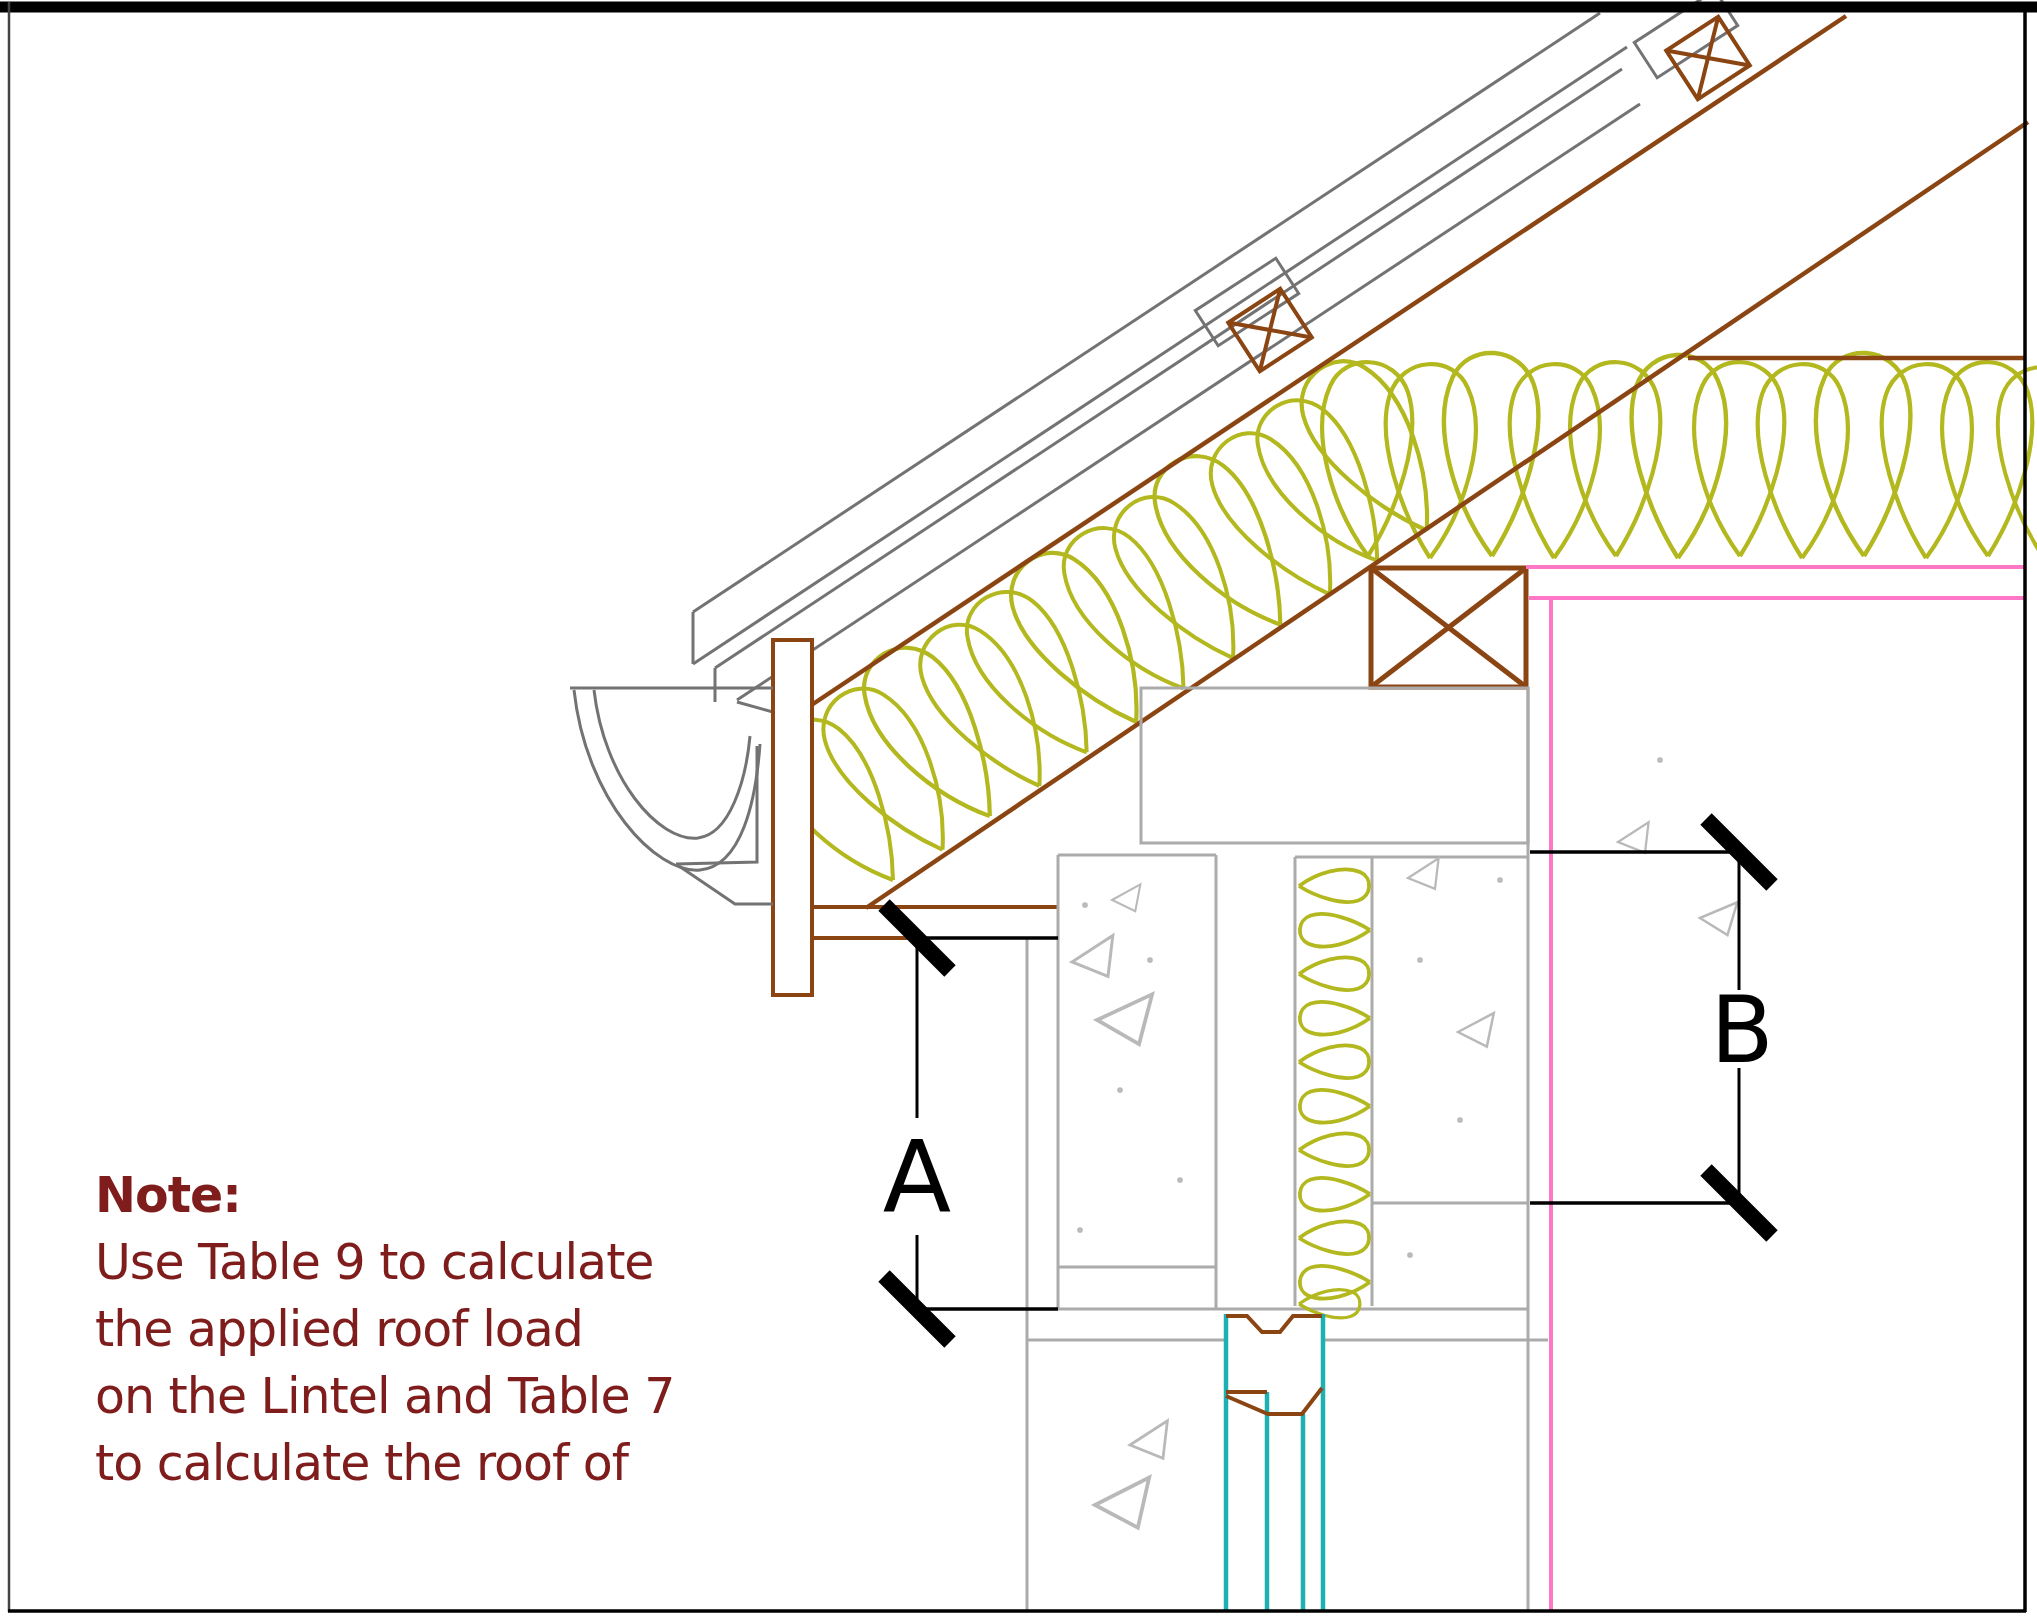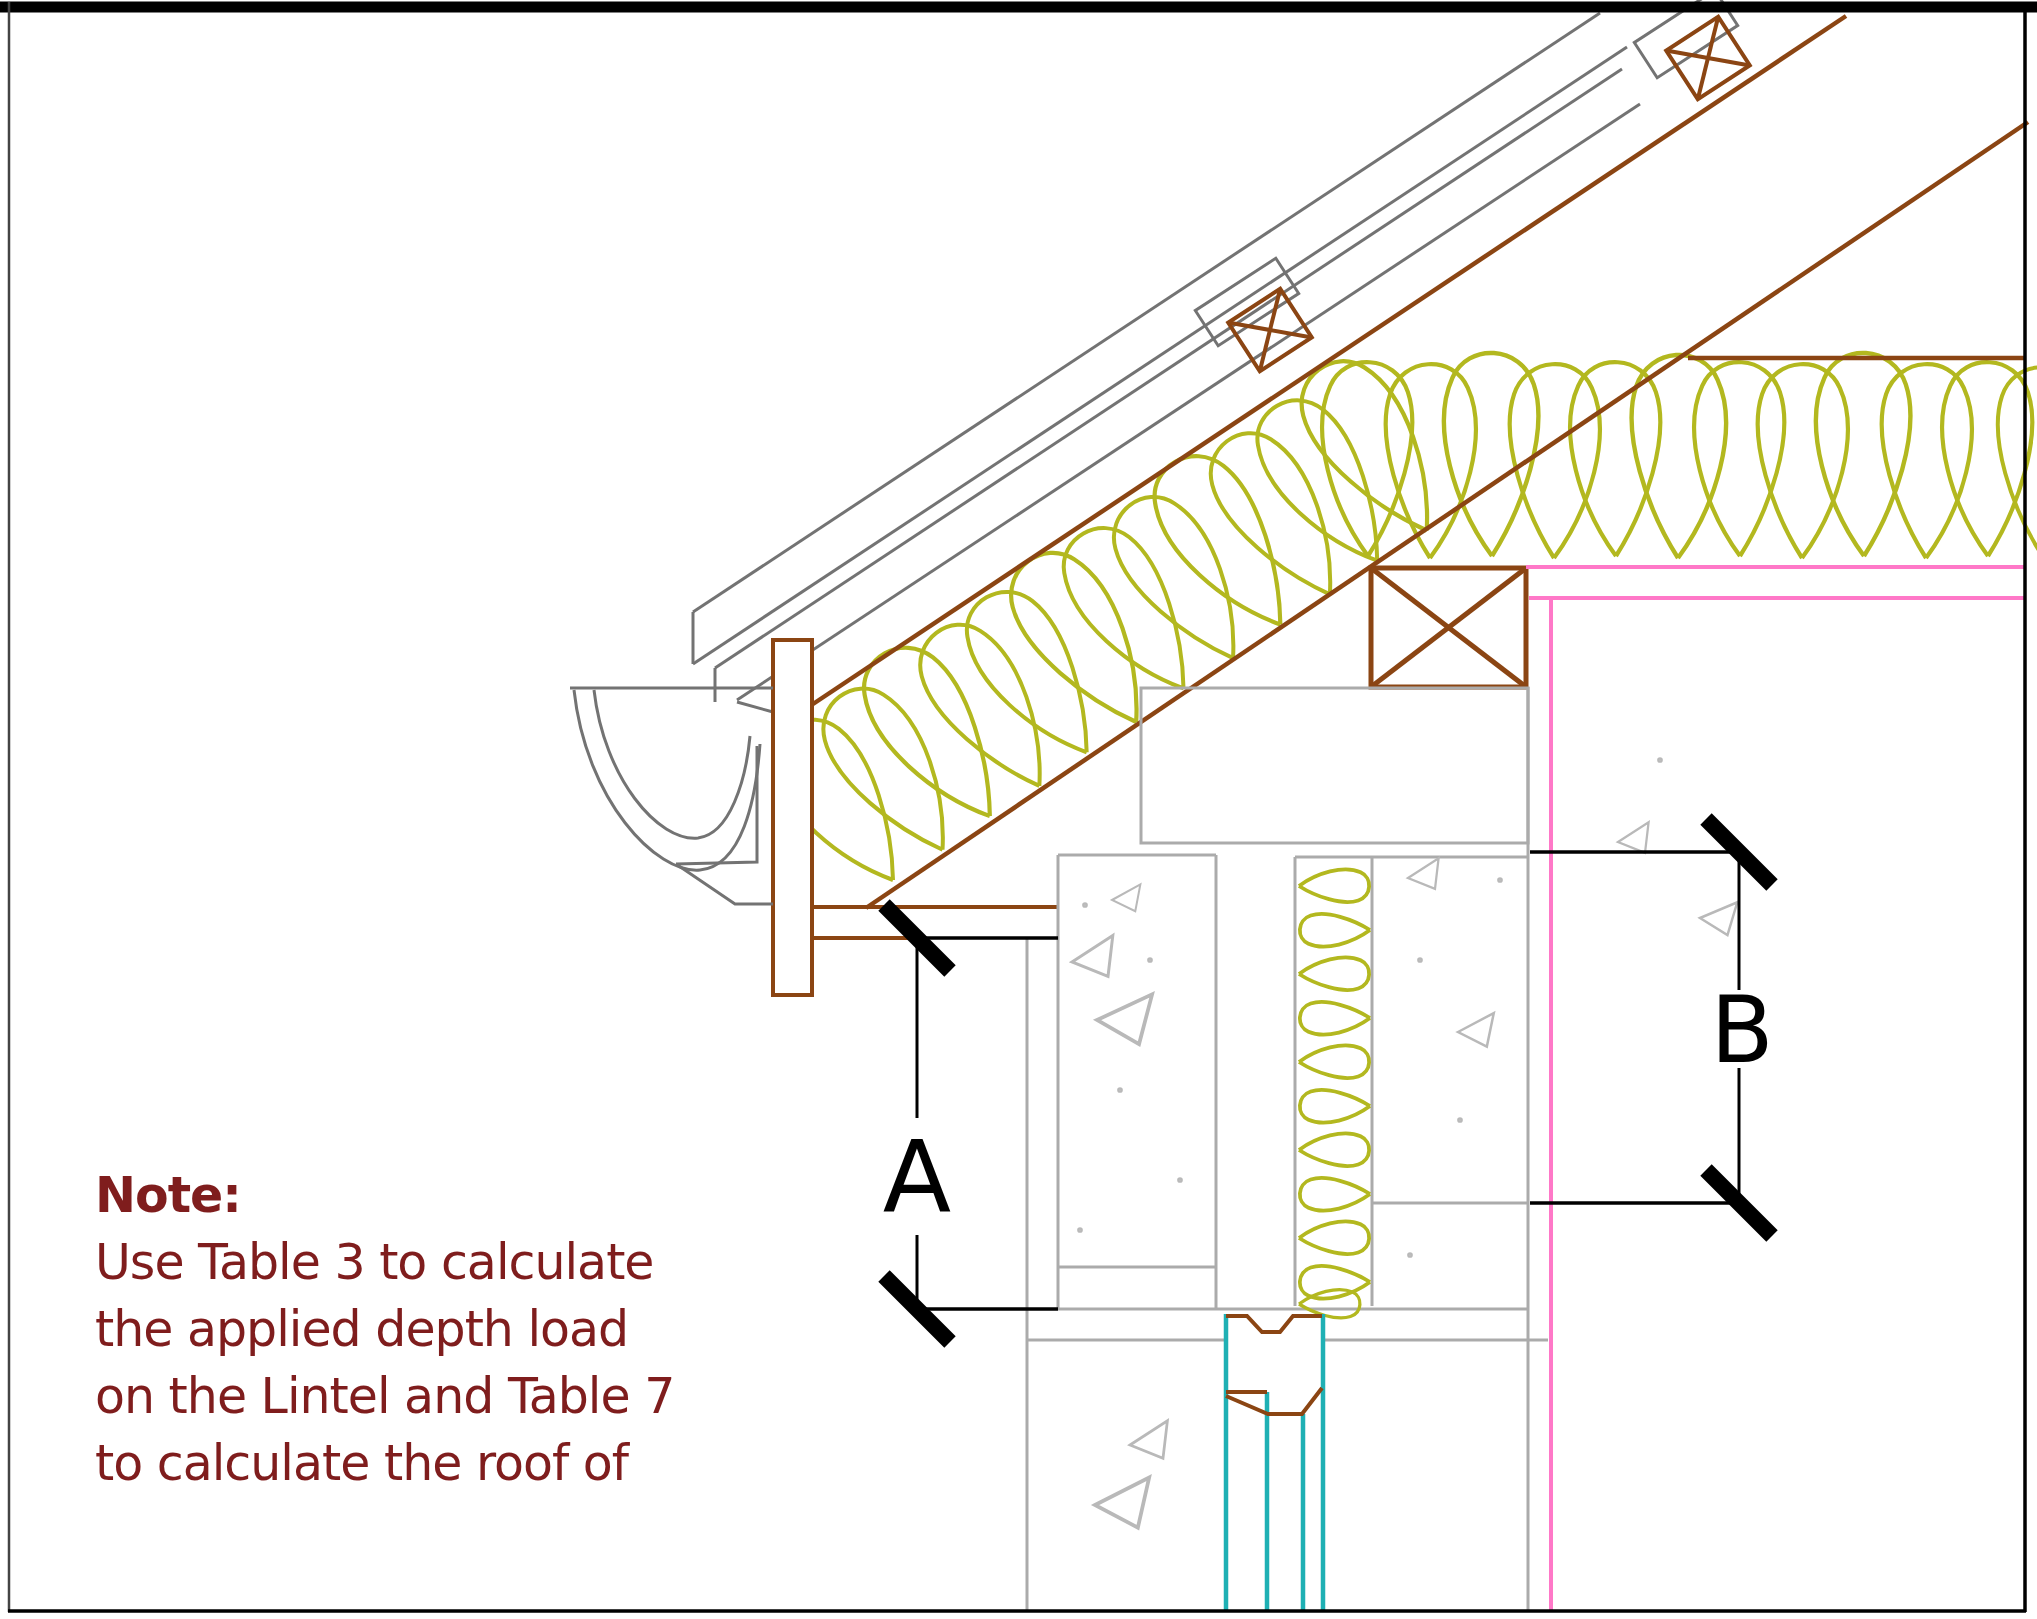--- a/index.html
+++ b/index.html
@@ -235,19 +235,19 @@
   <g stroke="#000" fill="none">
     <line x1="0" y1="7" x2="2037" y2="7" stroke-width="11"></line>
     <line x1="9" y1="2" x2="9" y2="1612" stroke-width="2.5" stroke="#444"></line>
     <line x1="2025" y1="2" x2="2025" y2="1612" stroke-width="3.5"></line>
     <line x1="8" y1="1611" x2="2026" y2="1611" stroke-width="3.5"></line>
   </g>
 </svg>
 
 <div class="note">
   <div class="head">Note:</div>
-  <div>Use Table 3 to calculate</div>
-  <div>the applied depth load</div>
+  <div>Use Table 9 to calculate</div>
+  <div>the applied roof load</div>
   <div>on the Lintel and Table 7</div>
   <div>to calculate the roof of</div>
 </div>
 
 </div>
 
 </body></html>

